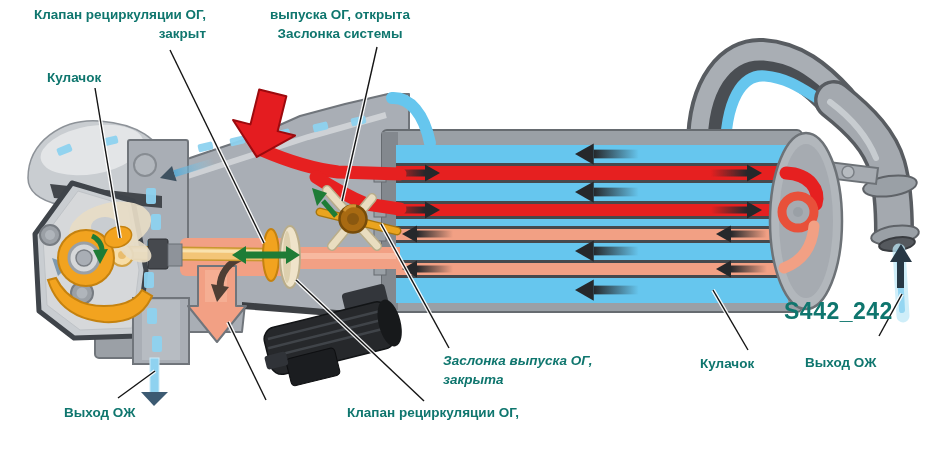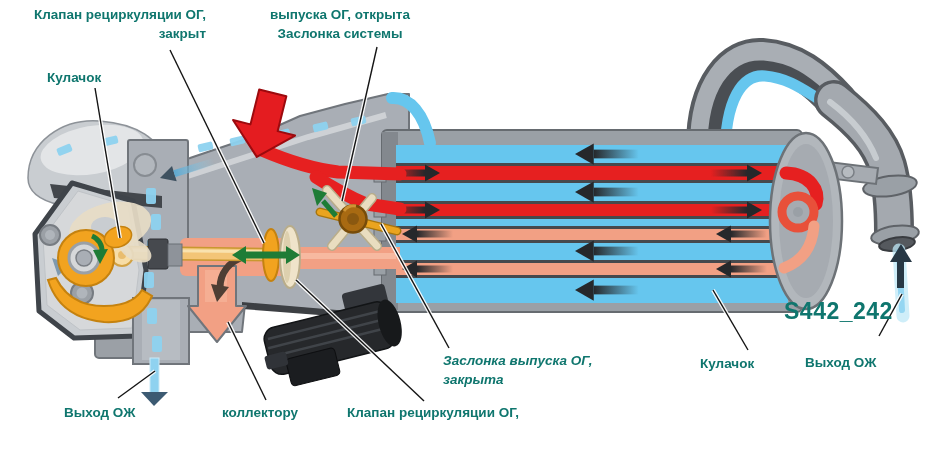--- a/index.html
+++ b/index.html
@@ -268,21 +268,20 @@
     <div>выпуска ОГ, открыта</div>
     <div>Заслонка системы</div>
   </div>
   <div class="lbl" style="left:47px;top:68px;">
     <div>Кулачок</div>
   </div>
   <div class="lbl" style="left:64px;top:403px;text-align:right;">
     <div>Выход ОЖ</div>
   </div>
   <div class="lbl t-center" style="left:196px;top:403px;width:128px;">
-    <div>коллектору</div>
   </div>
   <div class="lbl" style="left:347px;top:403px;">
     <div>Клапан рециркуляции ОГ,</div>
   </div>
   <div class="lbl" style="left:443px;top:351px;font-style:italic;">
     <div>Заслонка выпуска ОГ,</div>
     <div>закрыта</div>
   </div>
   <div class="lbl" style="left:700px;top:354px;">
     <div>Кулачок</div>

